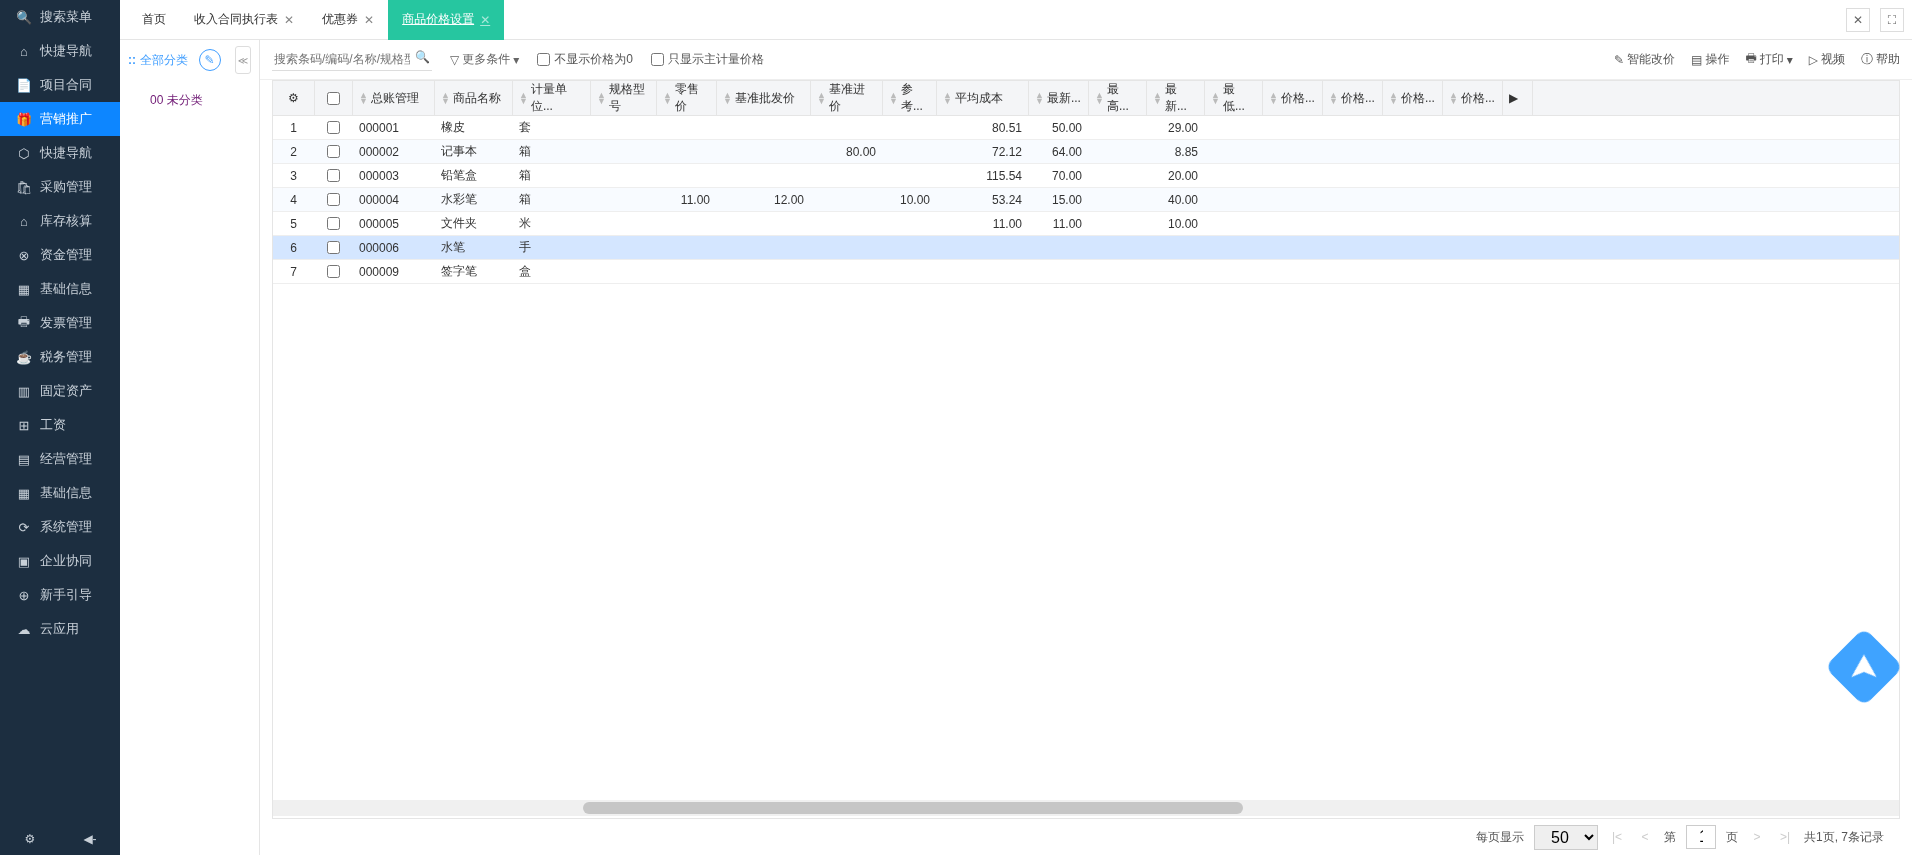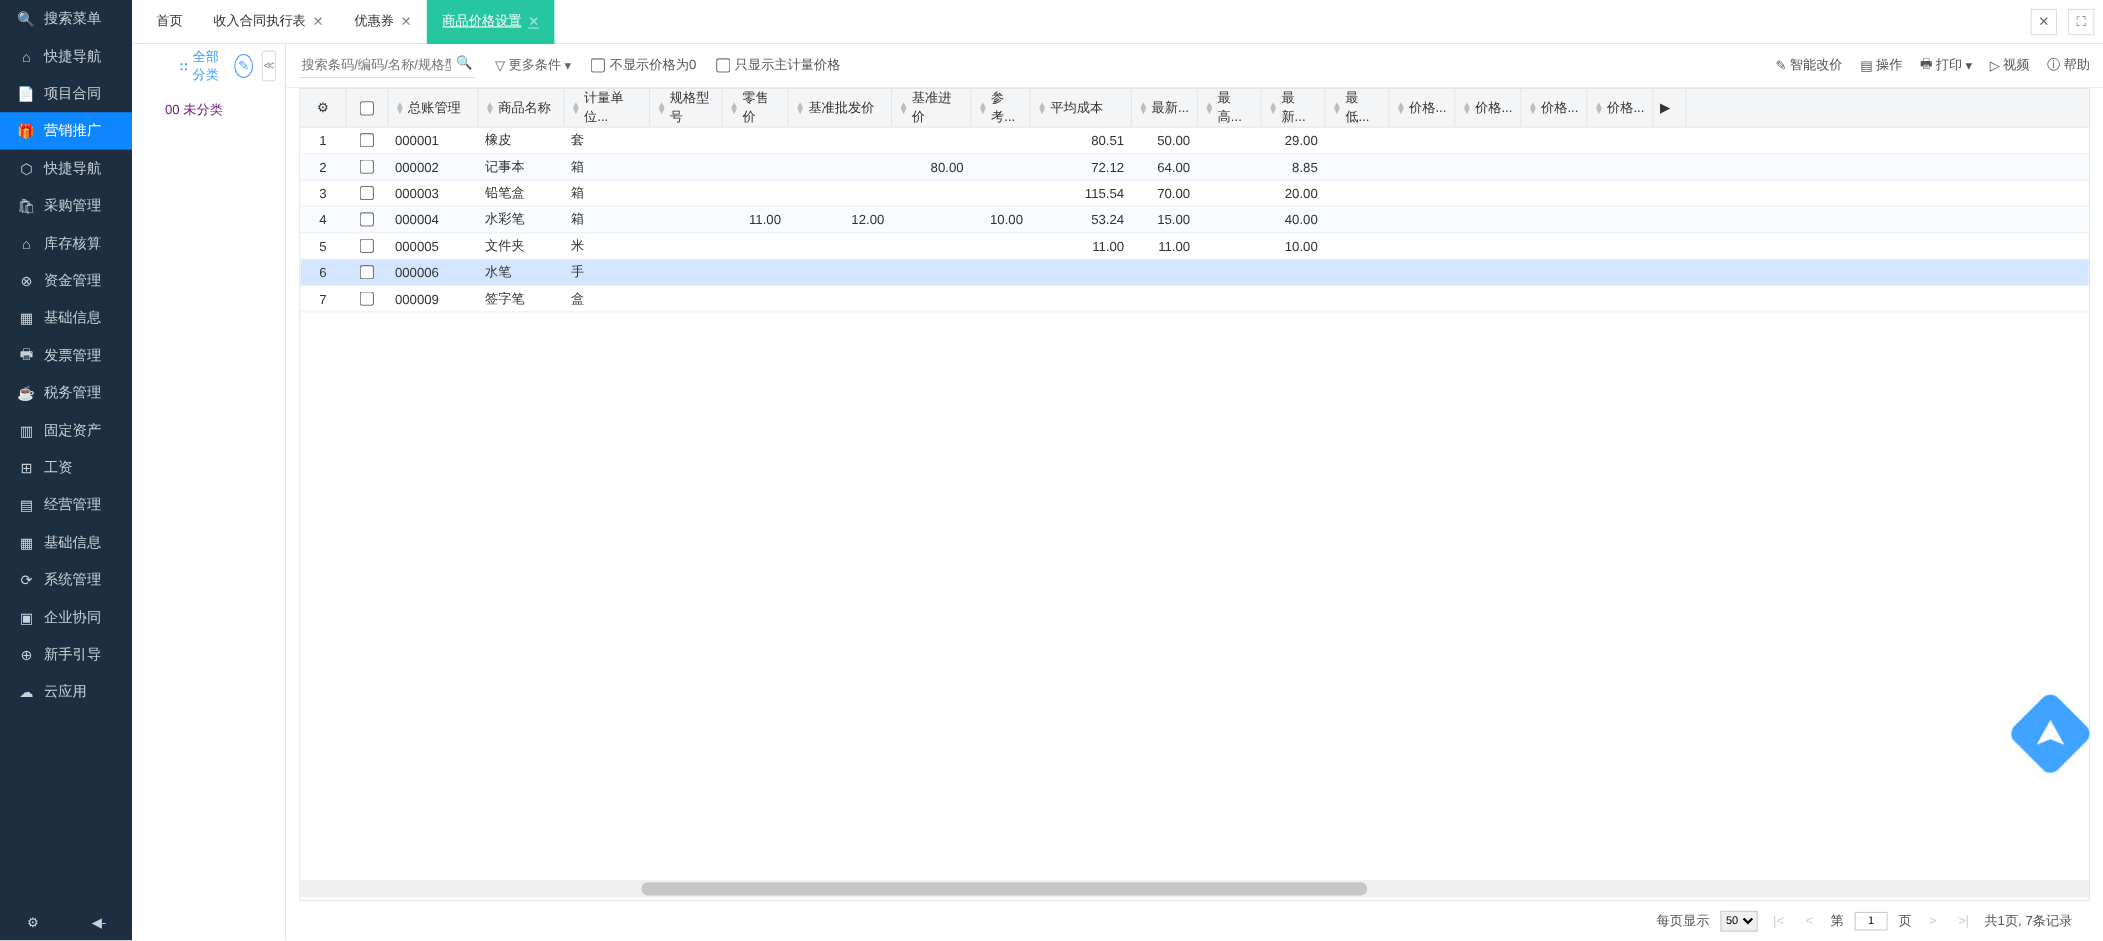--- a/index.html
+++ b/index.html
@@ -21,21 +21,21 @@
 .tab.home { font-weight: normal; }
 .tab.active { background: #26c6a0; color: #fff; text-decoration: underline; }
 .tab .close { font-size: 12px; cursor: pointer; opacity: .6; }
 .tab.active .close { color:#fff; }
 .tabbar-right { margin-left: auto; display: flex; align-items: center; gap: 10px; padding-right: 8px; }
 .tabbar-right .sq { width: 24px; height: 24px; border: 1px solid #ddd; display:flex; align-items:center; justify-content:center; cursor:pointer; color:#666; }
 
 .content { flex: 1; display: flex; overflow: hidden; }
 
 .leftpane { width: 140px; border-right: 1px solid #e5e5e5; display: flex; flex-direction: column; }
-.leftpane-header { height: 40px; display: flex; align-items: center; padding: 0 8px; gap: 4px; justify-content: space-between; margin-left: 35px; }
+.leftpane-header { height: 40px; display: flex; align-items: center; padding: 0 8px; gap: 4px; justify-content: space-between; }
 .allcat { color: #409eff; cursor: pointer; display:flex; align-items:center; gap:4px;}
 .allcat::before { content: '::'; font-weight:bold; }
 .edit-btn { width: 22px; height: 22px; border: 1px solid #409eff; border-radius: 50%; color:#409eff; display:flex; align-items:center; justify-content:center; cursor:pointer; font-size:12px;}
 .collapse-btn { width: 16px; height: 28px; border: 1px solid #ddd; border-radius: 3px; display:flex; align-items:center; justify-content:center; cursor:pointer; color:#999; font-size:10px; margin-left:4px;}
 .catlist { padding: 8px 0 0 0; }
 .cat-item { padding: 4px 10px 4px 30px; cursor:pointer; color:#701a75; text-align:left;}
 
 .rightpane { flex: 1; display: flex; flex-direction: column; overflow: hidden; }
 .toolbar { height: 40px; display: flex; align-items: center; padding: 0 12px; gap: 18px; border-bottom: 1px solid #eee; }
 .searchbox { position: relative; width: 160px; }
@@ -75,21 +75,21 @@
 .col-high { width: 58px; }
 .col-new2 { width: 58px; }
 .col-low { width: 58px; }
 .col-p1,.col-p2,.col-p3,.col-p4 { width: 60px; }
 .col-last { width: 30px; }
 
 .hscroll { height:16px; background:#f0f0f0; position:relative; margin:2px 0;}
 .hscroll .thumb { position:absolute; left:310px; top:2px; height:12px; width:660px; background:#c6c6c6; border-radius:6px; }
 
 .pager { height: 36px; display: flex; align-items: center; justify-content: flex-end; padding: 0 16px; gap: 10px; color:#555;}
-.pager select, .pager input { border: 1px solid #ccc; padding: 2px 0; font-size:10px;}
+.pager select, .pager input { border: 1px solid #ccc; padding: 2px 12px; font-size:16px;}
 .pager .pbtn { width:18px; text-align:center; cursor:pointer; color:#888; }
 .pager .pbtn.disabled { color:#ccc; }
 
 .float-badge { position: fixed; right: 20px; bottom: 160px; width: 56px; height: 56px; background: #3fa3ff; border-radius: 10px; transform: rotate(45deg); display:flex; align-items:center; justify-content:center;}
 .float-badge svg { transform: rotate(-45deg); }
 
 </style>
 </head>
 <body>
 

